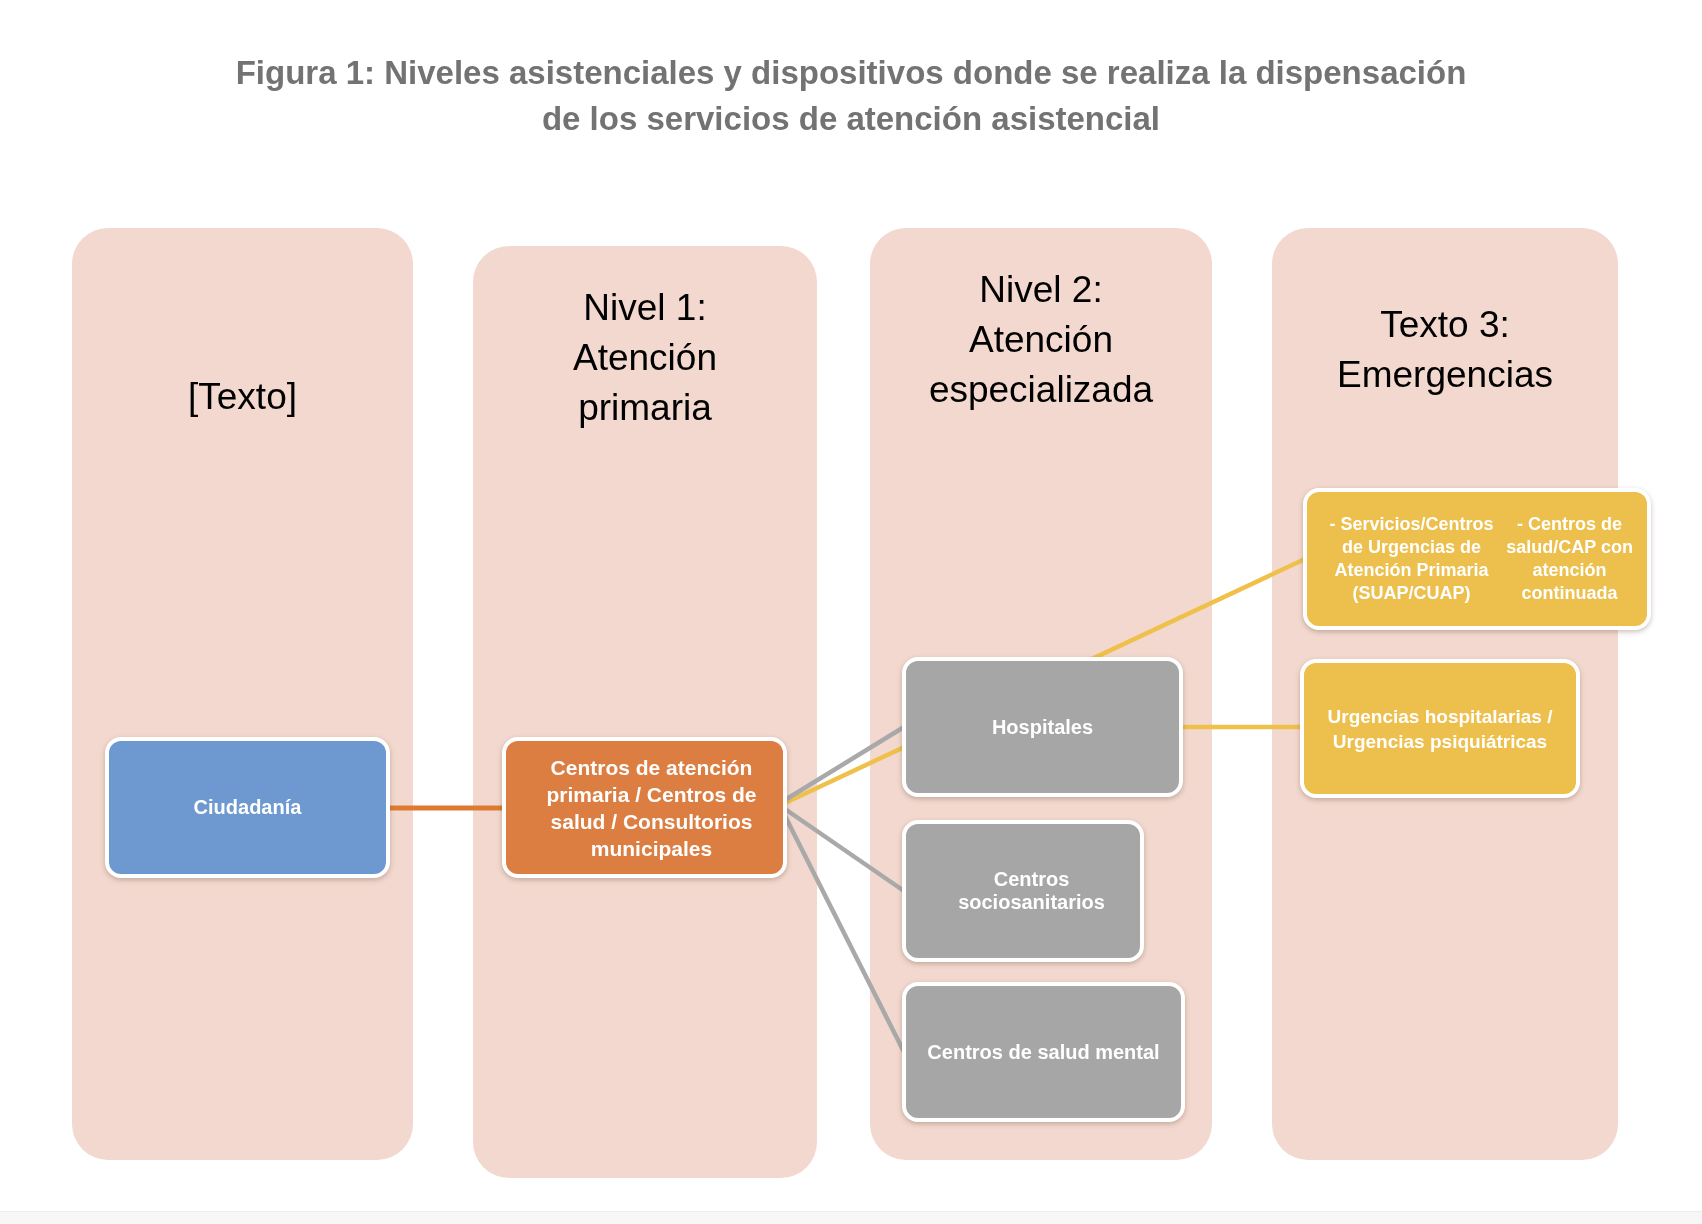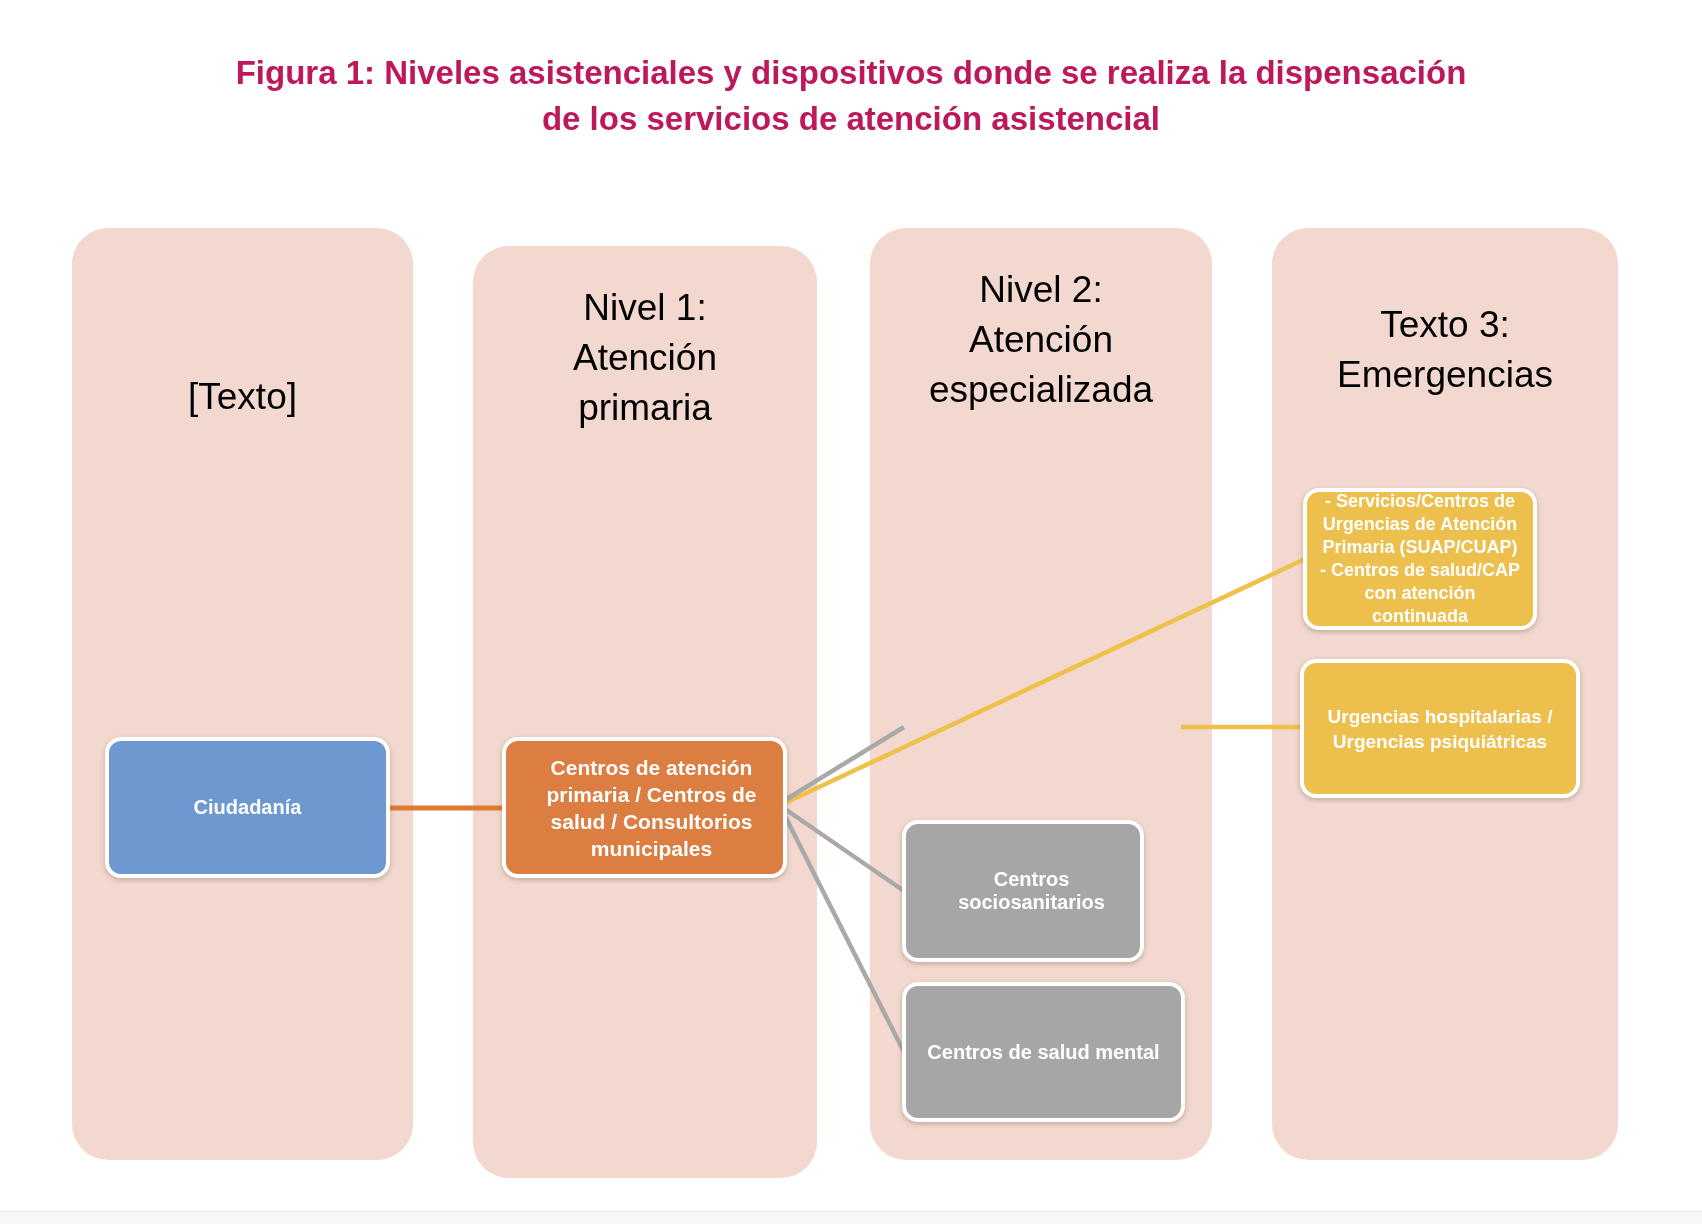--- a/index.html
+++ b/index.html
@@ -7,21 +7,21 @@
     position:relative;
     width:1702px;height:1224px;
     overflow:hidden;
     font-family:"Liberation Sans", sans-serif;
     background:#ffffff;
   }
   .figure-title{
     position:absolute;top:50px;left:0;width:1702px;
     text-align:center;
     font-size:33px;font-weight:700;line-height:46px;
-    color:#be185d;
+    color:#737373;
   }
   .column{
     position:absolute;top:228px;height:932px;
     background:var(--column-bg);
     border-radius:36px;
     z-index:0;
   }
   .col-texto{left:72px;width:341px;}
   .col-nivel1{left:473px;width:344px;margin-top:18px;}
   .col-nivel2{left:870px;width:342px;}
@@ -52,21 +52,21 @@
     color:var(--node-text);
     font-weight:700;
     padding:6px 12px;
     box-shadow:0 2px 5px rgba(110,80,70,0.35);
   }
   .node-ciudadania{left:105px;top:737px;width:285px;height:141px;background:var(--blue-node);font-size:20px;}
   .node-primaria{left:502px;top:737px;width:285px;height:141px;background:var(--orange-node);font-size:21px;line-height:27px;padding-left:26px;}
   .node-hospitales{left:902px;top:657px;width:281px;height:140px;background:var(--gray-node);font-size:20px;}
   .node-sociosanitarios{left:902px;top:820px;width:242px;height:142px;background:var(--gray-node);font-size:20px;padding-left:29px;}
   .node-salud-mental{left:902px;top:982px;width:283px;height:140px;background:var(--gray-node);font-size:20px;}
-  .node-urgencias-ap{left:1303px;top:488px;width:234px;height:142px;background:var(--yellow-node);font-size:18px;line-height:23px;flex-direction:column;}
+  .node-urgencias-ap{left:1303px;top:488px;width:348px;height:142px;background:var(--yellow-node);font-size:18px;line-height:23px;}
   .node-urgencias-hosp{left:1300px;top:659px;width:280px;height:139px;background:var(--yellow-node);font-size:19px;line-height:25px;}
   .bottom-strip{
     position:absolute;left:0;top:1211px;width:1702px;height:13px;
     background:#f7f7f8;border-top:1px solid #ededef;z-index:3;
   }
 </style>
 </head>
 <body>
 
 <div class="canvas">
@@ -115,20 +115,23 @@
   </svg>
 
   <div class="node node-ciudadania">
     <span>Ciudadanía</span>
   </div>
 
   <div class="node node-primaria">
     <span>Centros de atención primaria / Centros de salud / Consultorios municipales</span>
   </div>
 
+  <div class="node node-hospitales">
+    <span>Hospitales</span>
+  </div>
 
   <div class="node node-sociosanitarios">
     <span>Centros sociosanitarios</span>
   </div>
 
   <div class="node node-salud-mental">
     <span>Centros de salud mental</span>
   </div>
 
   <div class="node node-urgencias-ap">

